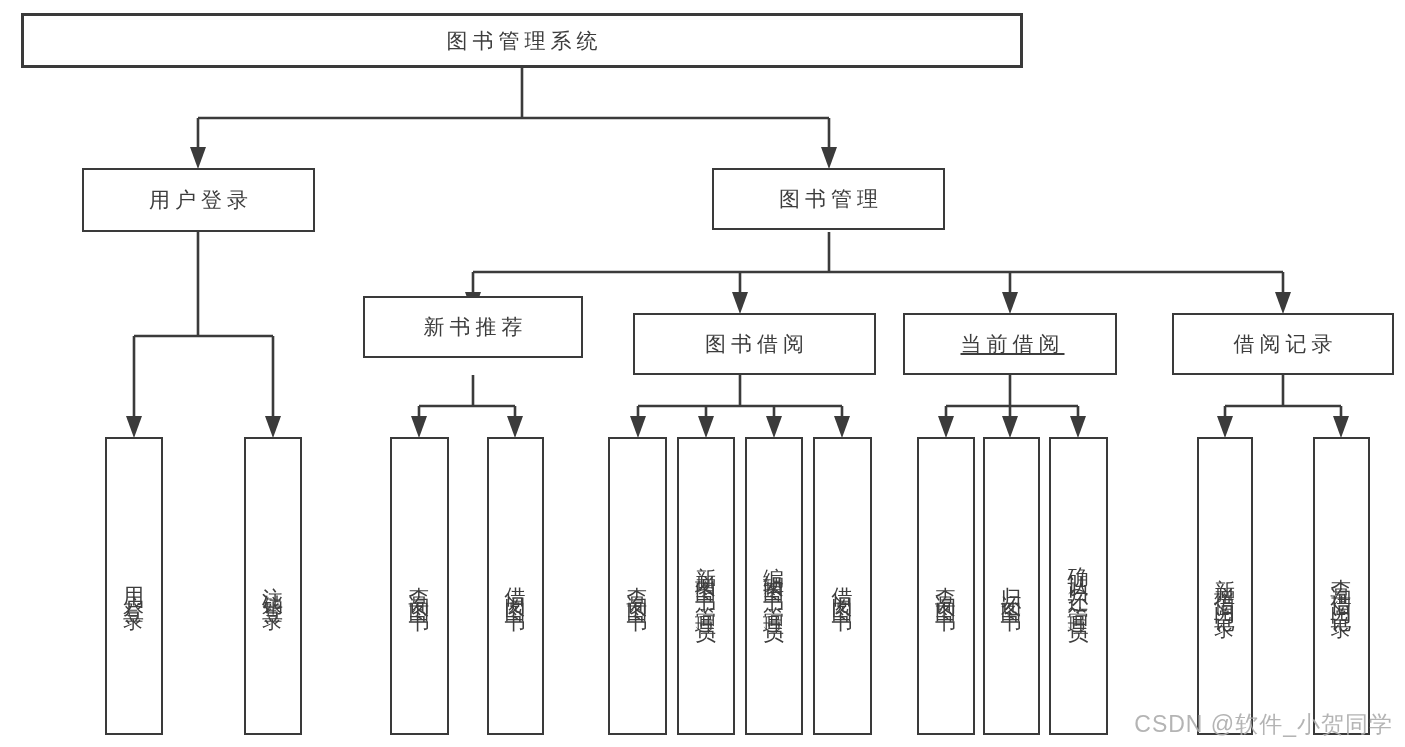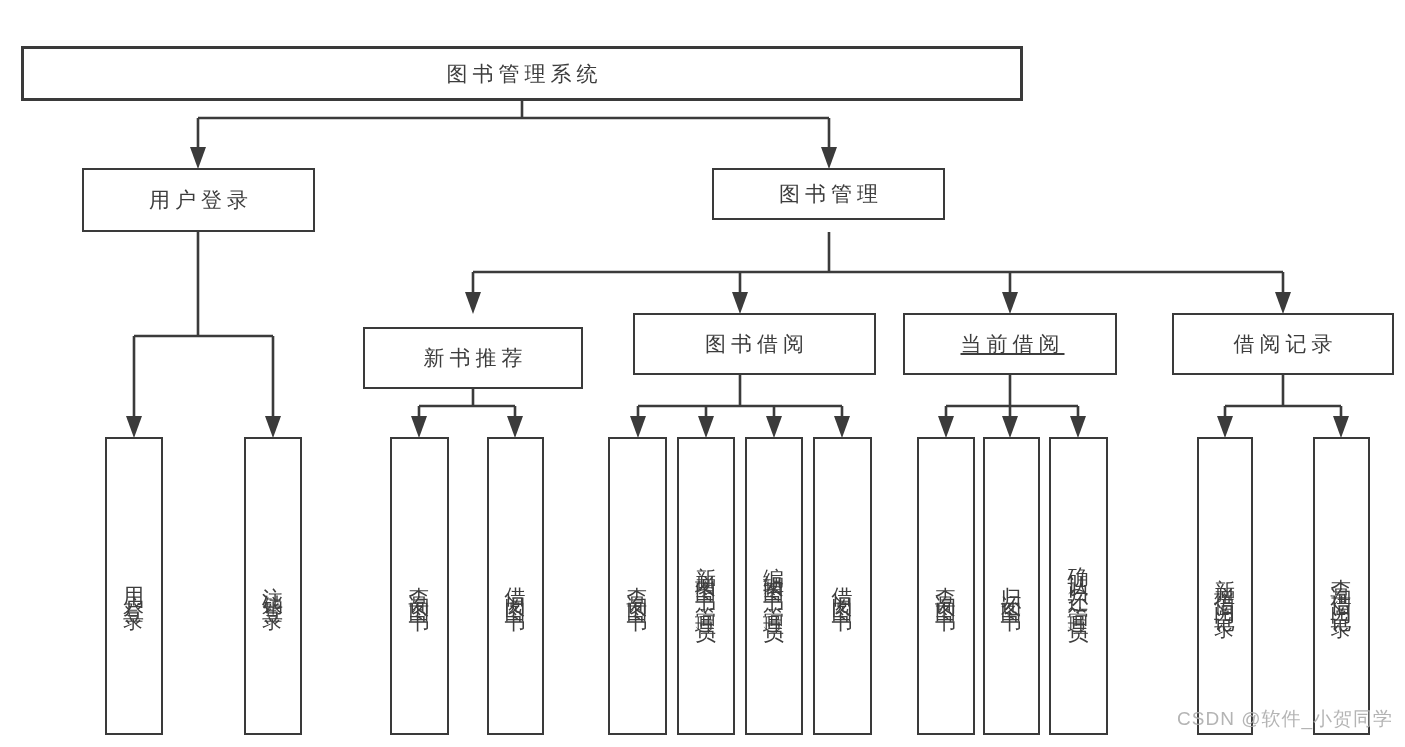--- a/index.html
+++ b/index.html
@@ -21,38 +21,38 @@
     position: absolute;
     background: #ffffff;
     border: 2.5px solid #3a3a3a;
     box-sizing: border-box;
     display: flex;
     align-items: center;
     justify-content: center;
     color: #3d3d3d;
     z-index: 2;
   }
-  .box.root { border-width: 3px; margin-top: 33px; }
+  .box.root { border-width: 3px; }
   .box.h {
     font-size: 21px;
     letter-spacing: 5px;
     text-indent: 5px; 
     white-space: nowrap;
   }
   .box.v {
     writing-mode: vertical-rl;
     font-size: 21px;
     letter-spacing: 8px;
     line-height: 1;
   }
   #watermark {
     position: absolute;
     right: 12px;
-    bottom: 15px;
-    font-size: 19px;
+    bottom: 7px;
+    font-size: 23px;
     letter-spacing: 1px;
     color: rgba(172,172,172,0.9);
     z-index: 3;
     white-space: nowrap;
     margin-left: 39px;
   }
 </style>
 </head>
 <body>
 
@@ -97,23 +97,23 @@
       <polygon points="1002,416 1018,416 1010,438"></polygon>
       <polygon points="1070,416 1086,416 1078,438"></polygon>
       <polygon points="1217,416 1233,416 1225,438"></polygon>
       <polygon points="1333,416 1349,416 1341,438"></polygon>
     </g>
   </svg>
 
   <div class="box h root" style="left:21px; top:13px; width:1002px; height:55px;">图书管理系统</div>
 
   <div class="box h" style="left:82px; top:168px; width:233px; height:64px;">用户登录</div>
-  <div class="box h" style="left:712px; top:168px; width:233px; height:52px;">图书管理</div>
+  <div class="box h" style="left:712px; top:168px; width:233px; height:62px;">图书管理</div>
 
-  <div class="box h" style="left:363px; top:327px; width:220px; height:62px;">新书推荐</div>
+  <div class="box h" style="left:363px; top:296px; width:220px; height:62px;">新书推荐</div>
   <div class="box h" style="left:633px; top:313px; width:243px; height:62px;">图书借阅</div>
   <div class="box h" style="left:903px; top:313px; width:214px; height:62px;text-decoration:underline;">当前借阅</div>
   <div class="box h" style="left:1172px; top:313px; width:222px; height:62px;">借阅记录</div>
 
   <div class="box v" style="left:105px; top:437px; width:58px; height:298px;">用户登录</div>
   <div class="box v" style="left:244px; top:437px; width:58px; height:298px;">注销登录</div>
 
   <div class="box v" style="left:390px; top:437px; width:59px; height:298px;">查询图书</div>
   <div class="box v" style="left:487px; top:437px; width:57px; height:298px;">借阅图书</div>
 

